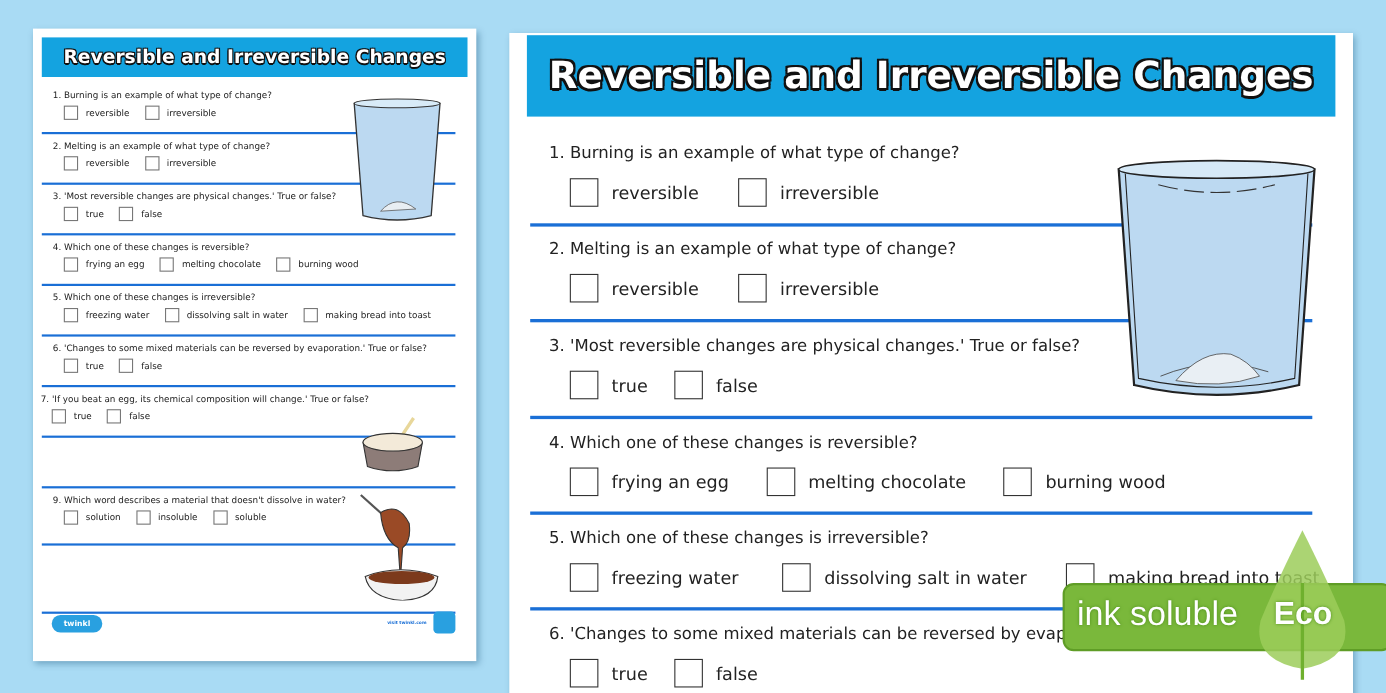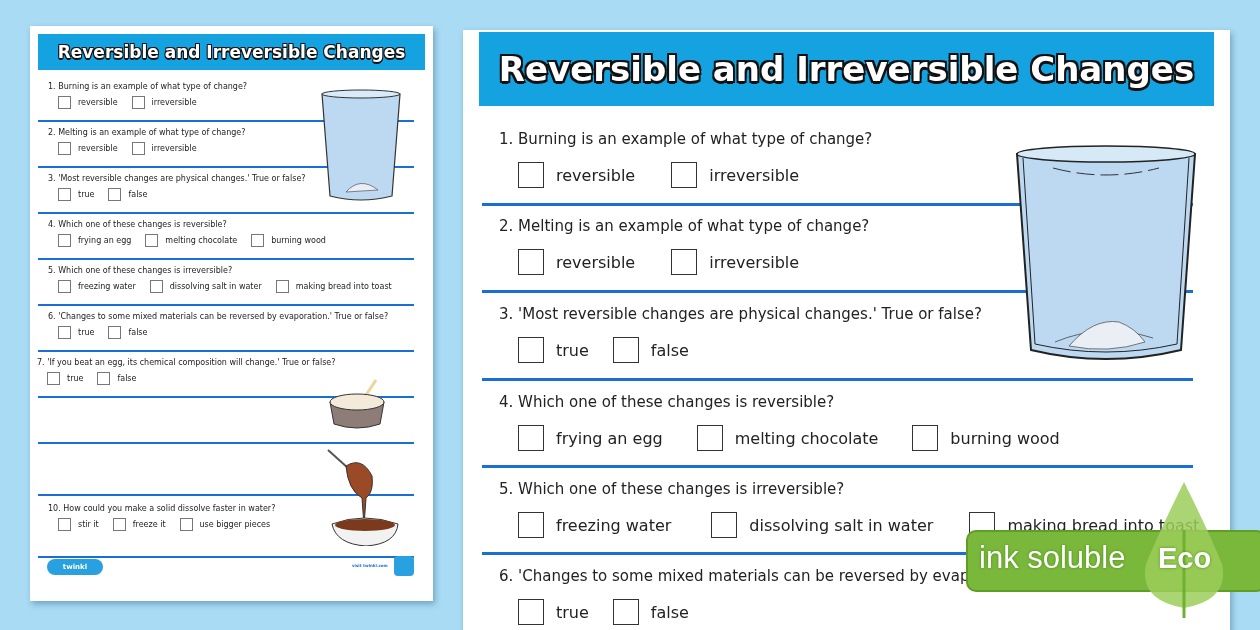--- a/index.html
+++ b/index.html
@@ -24,21 +24,21 @@
   .small .opts{margin-top:5px;margin-left:10px;font-size:8px;}
   .small .box{width:11px;height:11px;margin-right:7px;border-color:#777;}
   .small .opt{margin-right:14px;}
   .small .rule{left:8px;width:376px;height:2px;}
   
   .big .qtext{font-size:15px;}
   .big .opts{margin-top:14px;margin-left:19px;font-size:16px;}
   .big .box{width:24px;height:24px;margin-right:12px;}
   .big .opt{margin-right:24px;}
   .big .rule{left:19px;width:711px;height:3px;}
-  .footer-logo{position:absolute;left:17px;top:533px;width:56px;height:16px;background:#29a0e0;border-radius:8px;color:#fff;font-size:7px;font-weight:bold;display:flex;align-items:center;justify-content:center;}
+  .footer-logo{position:absolute;left:17px;top:533px;width:46px;height:16px;background:#29a0e0;border-radius:8px;color:#fff;font-size:7px;font-weight:bold;display:flex;align-items:center;justify-content:center;}
   .footer-url{position:absolute;left:322px;top:537px;font-size:4px;color:#1a6fd6;font-weight:bold;}
   .footer-badge{position:absolute;left:364px;top:530px;width:20px;height:20px;border-radius:4px;background:#29a0e0;}
   .eco{position:absolute;left:966px;top:530px;width:300px;height:62px;background:#7ab83b;border:2px solid #5f9d26;border-radius:10px;box-sizing:border-box;}
   .eco-text{position:absolute;left:979px;top:540px;color:#fff;font-family:"Liberation Sans",sans-serif;font-size:31px;text-shadow:0 0 3px #4a8a18;white-space:nowrap;}
   .eco-leaf{position:absolute;left:1140px;top:480px;}
   .eco-word{position:absolute;left:1158px;top:542px;color:#fff;font-family:"Liberation Sans",sans-serif;font-weight:bold;font-size:29px;text-shadow:0 0 3px #4a8a18;}
 </style>
 </head>
 <body>
 
@@ -155,39 +155,39 @@
       <span class="opt">
           <span class="box"></span>
           <span>false</span>
         </span>
     </div>
   </div>
   <div class="rule" style="top:370px"></div>
 
   <div class="rule" style="top:416px"></div>
 
+  <div class="q" style="left:18px;top:424px">
+    <div class="qtext">9. Which word describes a material that doesn't dissolve in water?</div>
+    <div class="opts">
+      <span class="opt">
+          <span class="box"></span>
+          <span>solution</span>
+        </span>
+      <span class="opt">
+          <span class="box"></span>
+          <span>insoluble</span>
+        </span>
+      <span class="opt">
+          <span class="box"></span>
+          <span>soluble</span>
+        </span>
+    </div>
+  </div>
   <div class="rule" style="top:468px"></div>
 
-  <div class="q" style="left:18px;top:478px">
-    <div class="qtext">10. How could you make a solid dissolve faster in water?</div>
-    <div class="opts">
-      <span class="opt">
-          <span class="box"></span>
-          <span>stir it</span>
-        </span>
-      <span class="opt">
-          <span class="box"></span>
-          <span>freeze it</span>
-        </span>
-      <span class="opt">
-          <span class="box"></span>
-          <span>use bigger pieces</span>
-        </span>
-    </div>
-  </div>
   <div class="rule" style="top:530px"></div>
 
   <svg style="position:absolute;left:290px;top:62px" width="82" height="116">
     <path d="M2 6 L10 108 Q41 116 72 108 L80 6 Z" fill="#bcd9f1" stroke="#333" stroke-width="1.2"></path>
     <ellipse cx="41" cy="6" rx="39" ry="4" fill="#d8ebf8" stroke="#333" stroke-width="1"></ellipse>
     <path d="M26 104 Q40 88 58 102 Z" fill="#e8eef3" stroke="#555" stroke-width="0.7"></path>
   </svg>
 
   <svg style="position:absolute;left:296px;top:350px" width="62" height="54">
     <line x1="38" y1="22" x2="50" y2="4" stroke="#e8d79a" stroke-width="3"></line>

